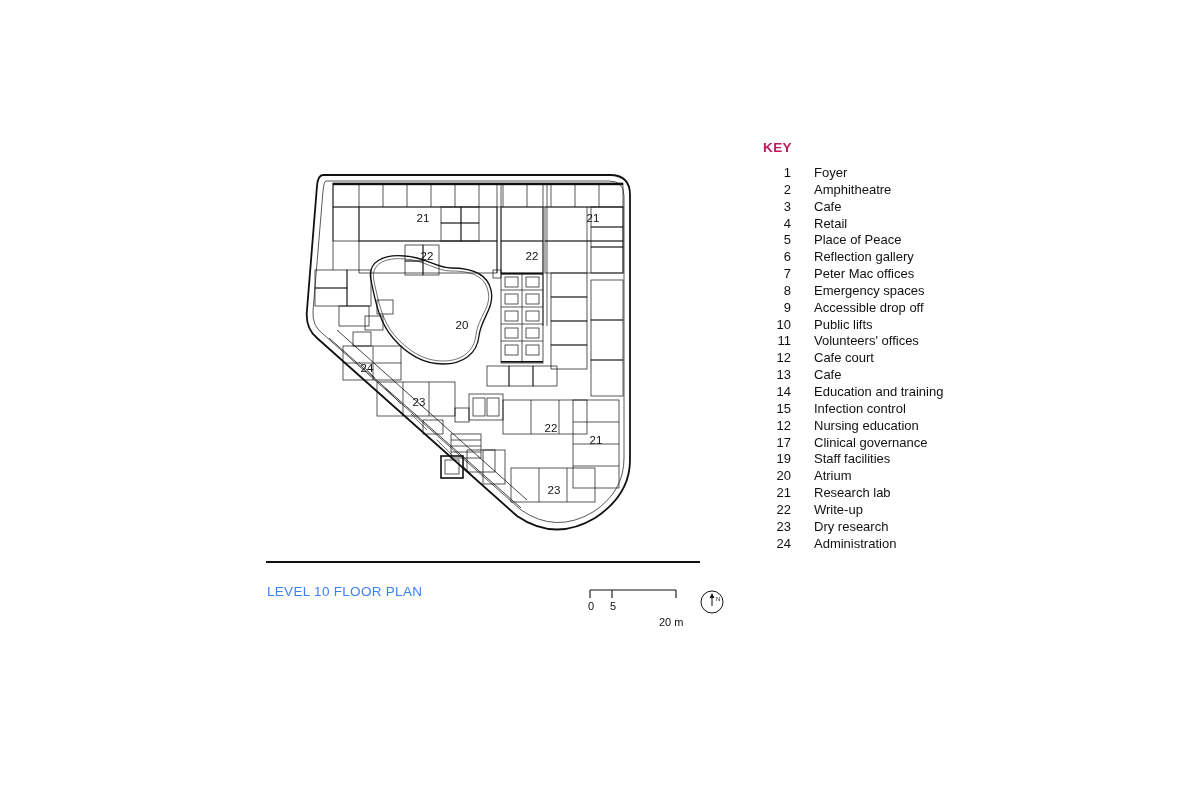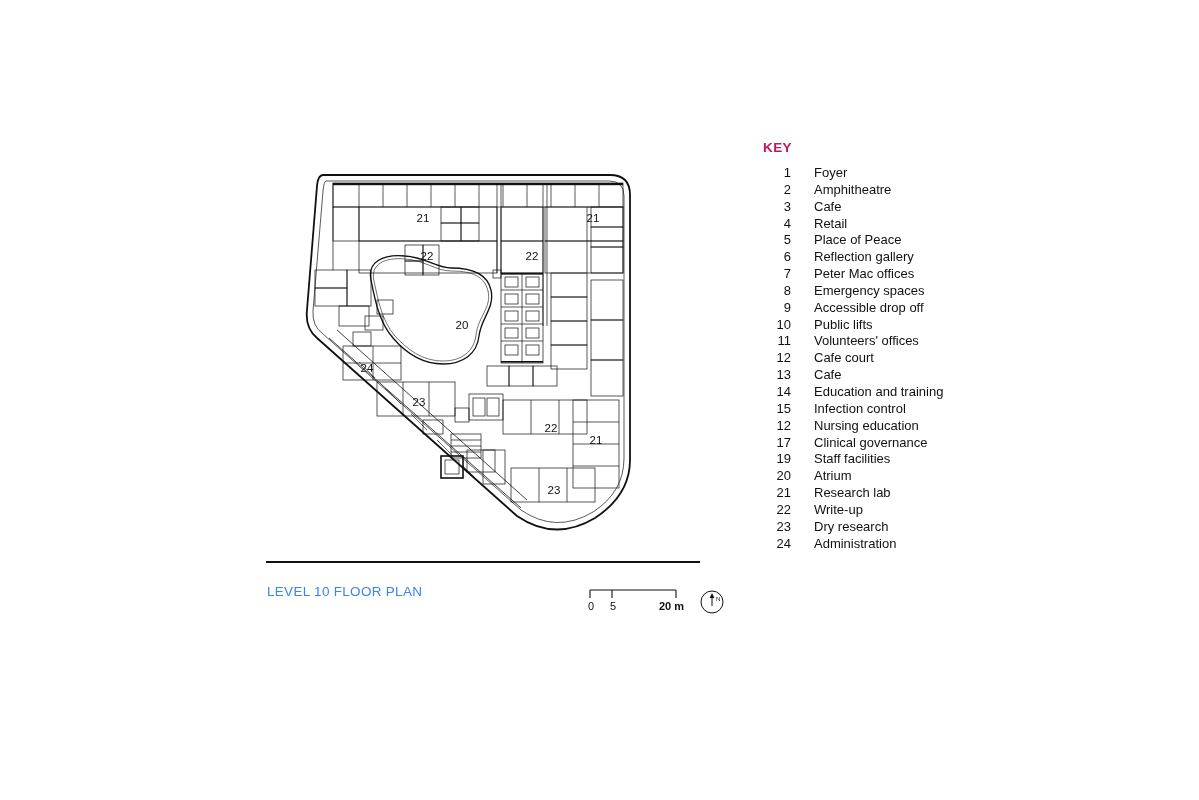--- a/index.html
+++ b/index.html
@@ -58,21 +58,21 @@
   }
   #scale-svg { display:block; }
   .scale-label {
     position: absolute;
     font-size: 11px;
     color: #111111;
     white-space: nowrap;
   }
   #scale-0 { left: 588px; top: 600px; }
   #scale-5 { left: 610px; top: 600px; }
-  #scale-20 { left: 659px; top: 600px; font-weight: bold; }
+  #scale-20 { left: 659px; top: 616px; }
 
   #north-wrap {
     position: absolute;
     left: 698px;
     top: 588px;
     width: 28px;
     height: 28px;
   }
 
   

